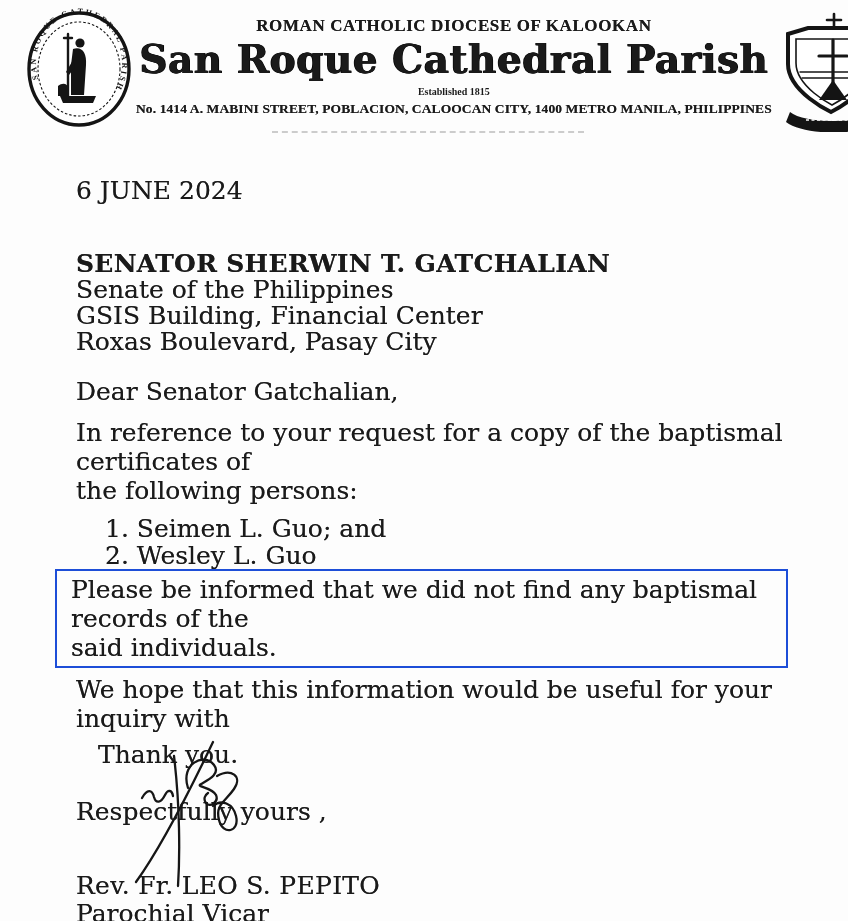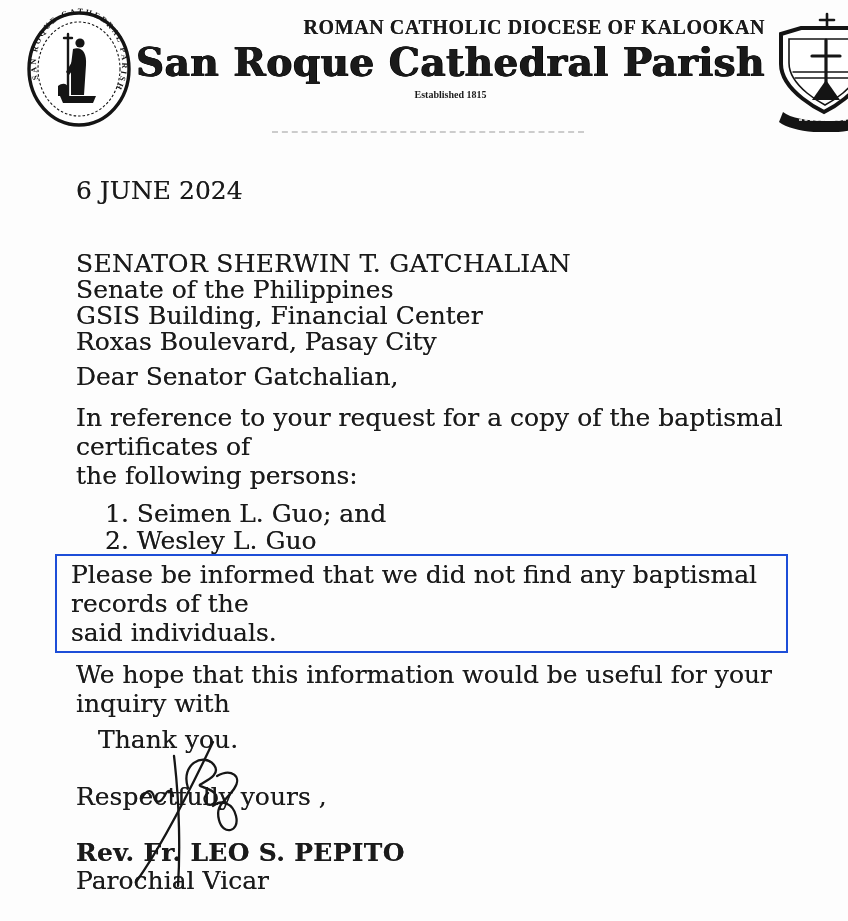--- a/index.html
+++ b/index.html
@@ -9,23 +9,22 @@
     background:#fdfdfd; color:#1a1a1a; overflow:hidden;
     font-family:"DejaVu Serif", serif;
   }
   
   .letterhead { display:flex; align-items:flex-start; padding:8px 16px 0 24px; }
   .seal-wrap { flex:0 0 112px; }
   .crest-wrap { flex:0 0 124px; padding-top:2px; }
   .head-center { flex:1; text-align:center; padding-top:8px; overflow:visible; }
   .diocese {
     font-family:"Liberation Serif", serif; font-weight:bold;
-    font-size:20px; letter-spacing:.6px; white-space:nowrap;
+    font-size:17px; letter-spacing:.6px; white-space:nowrap;
     text-shadow:0 0 .5px rgba(0,0,0,.75);
-    text-align:right;
   }
   .parish {
     font-weight:bold; font-size:39px; line-height:46px; white-space:nowrap;
     letter-spacing:.5px;
     text-shadow:.6px 0 0 #000, -.6px 0 0 #000;
   }
   .established {
     font-family:"Liberation Serif", serif; font-weight:bold;
     font-size:10px; line-height:17px; margin-top:1px;
   }
@@ -38,33 +37,33 @@
     position:absolute; top:131px; left:272px; width:312px; height:0;
     border-top:2px dashed #9c9c9c; opacity:.5;
   }
   
   .content {
     padding:0 60px 0 76px; font-size:25px; line-height:29px;
     text-shadow:0 0 .4px rgba(25,25,25,.7);
   }
   .date { margin-top:40px; }
   .recipient { margin-top:46px; line-height:26px; }
-  .recipient-name { font-weight:normal; letter-spacing:.3px; }
-  .salutation { margin-top:7px; }
+  .recipient-name { font-weight:bold; letter-spacing:.3px; }
+  .salutation { margin-top:22px; }
   .para1 { margin-top:12px; }
   .list { margin-top:10px; padding-left:29px; line-height:27px; }
   .highlight-box {
     margin-left:-21px; width:733px;
     border:2px solid #1d4ed8;
     padding:4px 24px 4px 14px;
   }
   .para2 { margin-top:7px; }
   .thanks { margin-top:7px;margin-left:22px; }
   .closing { margin-top:28px; }
-  .signer-name { margin-top:27px; font-weight:bold; letter-spacing:.3px; }
+  .signer-name { margin-top:45px; font-weight:normal; letter-spacing:.3px; }
   .signer-title { line-height:27px; }
   
   .signature {
     position:absolute; left:122px; top:736px; z-index:2; pointer-events:none;
   }
   svg .ink { stroke:#161616; fill:none; stroke-linecap:round; stroke-linejoin:round; }
 </style>
 </head>
 <body>
 
@@ -92,20 +91,21 @@
         <path d="M49,52 l-7,12 3,3 6,-8 z" fill="#141414"></path>
         <path d="M34,78 c5,-4 10,-2 11,3 l-1,7 h-10 z" fill="#141414"></path>
         <path d="M36,88 h36 l-3,7 h-30 z" fill="#141414"></path>
       </svg>
     </div>
 
     <div class="head-center">
       <div class="diocese">ROMAN CATHOLIC DIOCESE OF KALOOKAN</div>
       <div class="parish">San Roque Cathedral Parish</div>
       <div class="established">Established 1815</div>
+      <div class="address">No. 1414 A. MABINI STREET, POBLACION, CALOOCAN CITY, 1400 METRO MANILA, PHILIPPINES</div>
     </div>
 
     <div class="crest-wrap">
       <svg width="120" height="122" viewBox="0 0 120 122">
 
         <g class="ink" stroke-width="2.6">
           <line x1="62" y1="4" x2="62" y2="20"></line>
           <line x1="55" y1="10" x2="69" y2="10"></line>
         </g>
 

